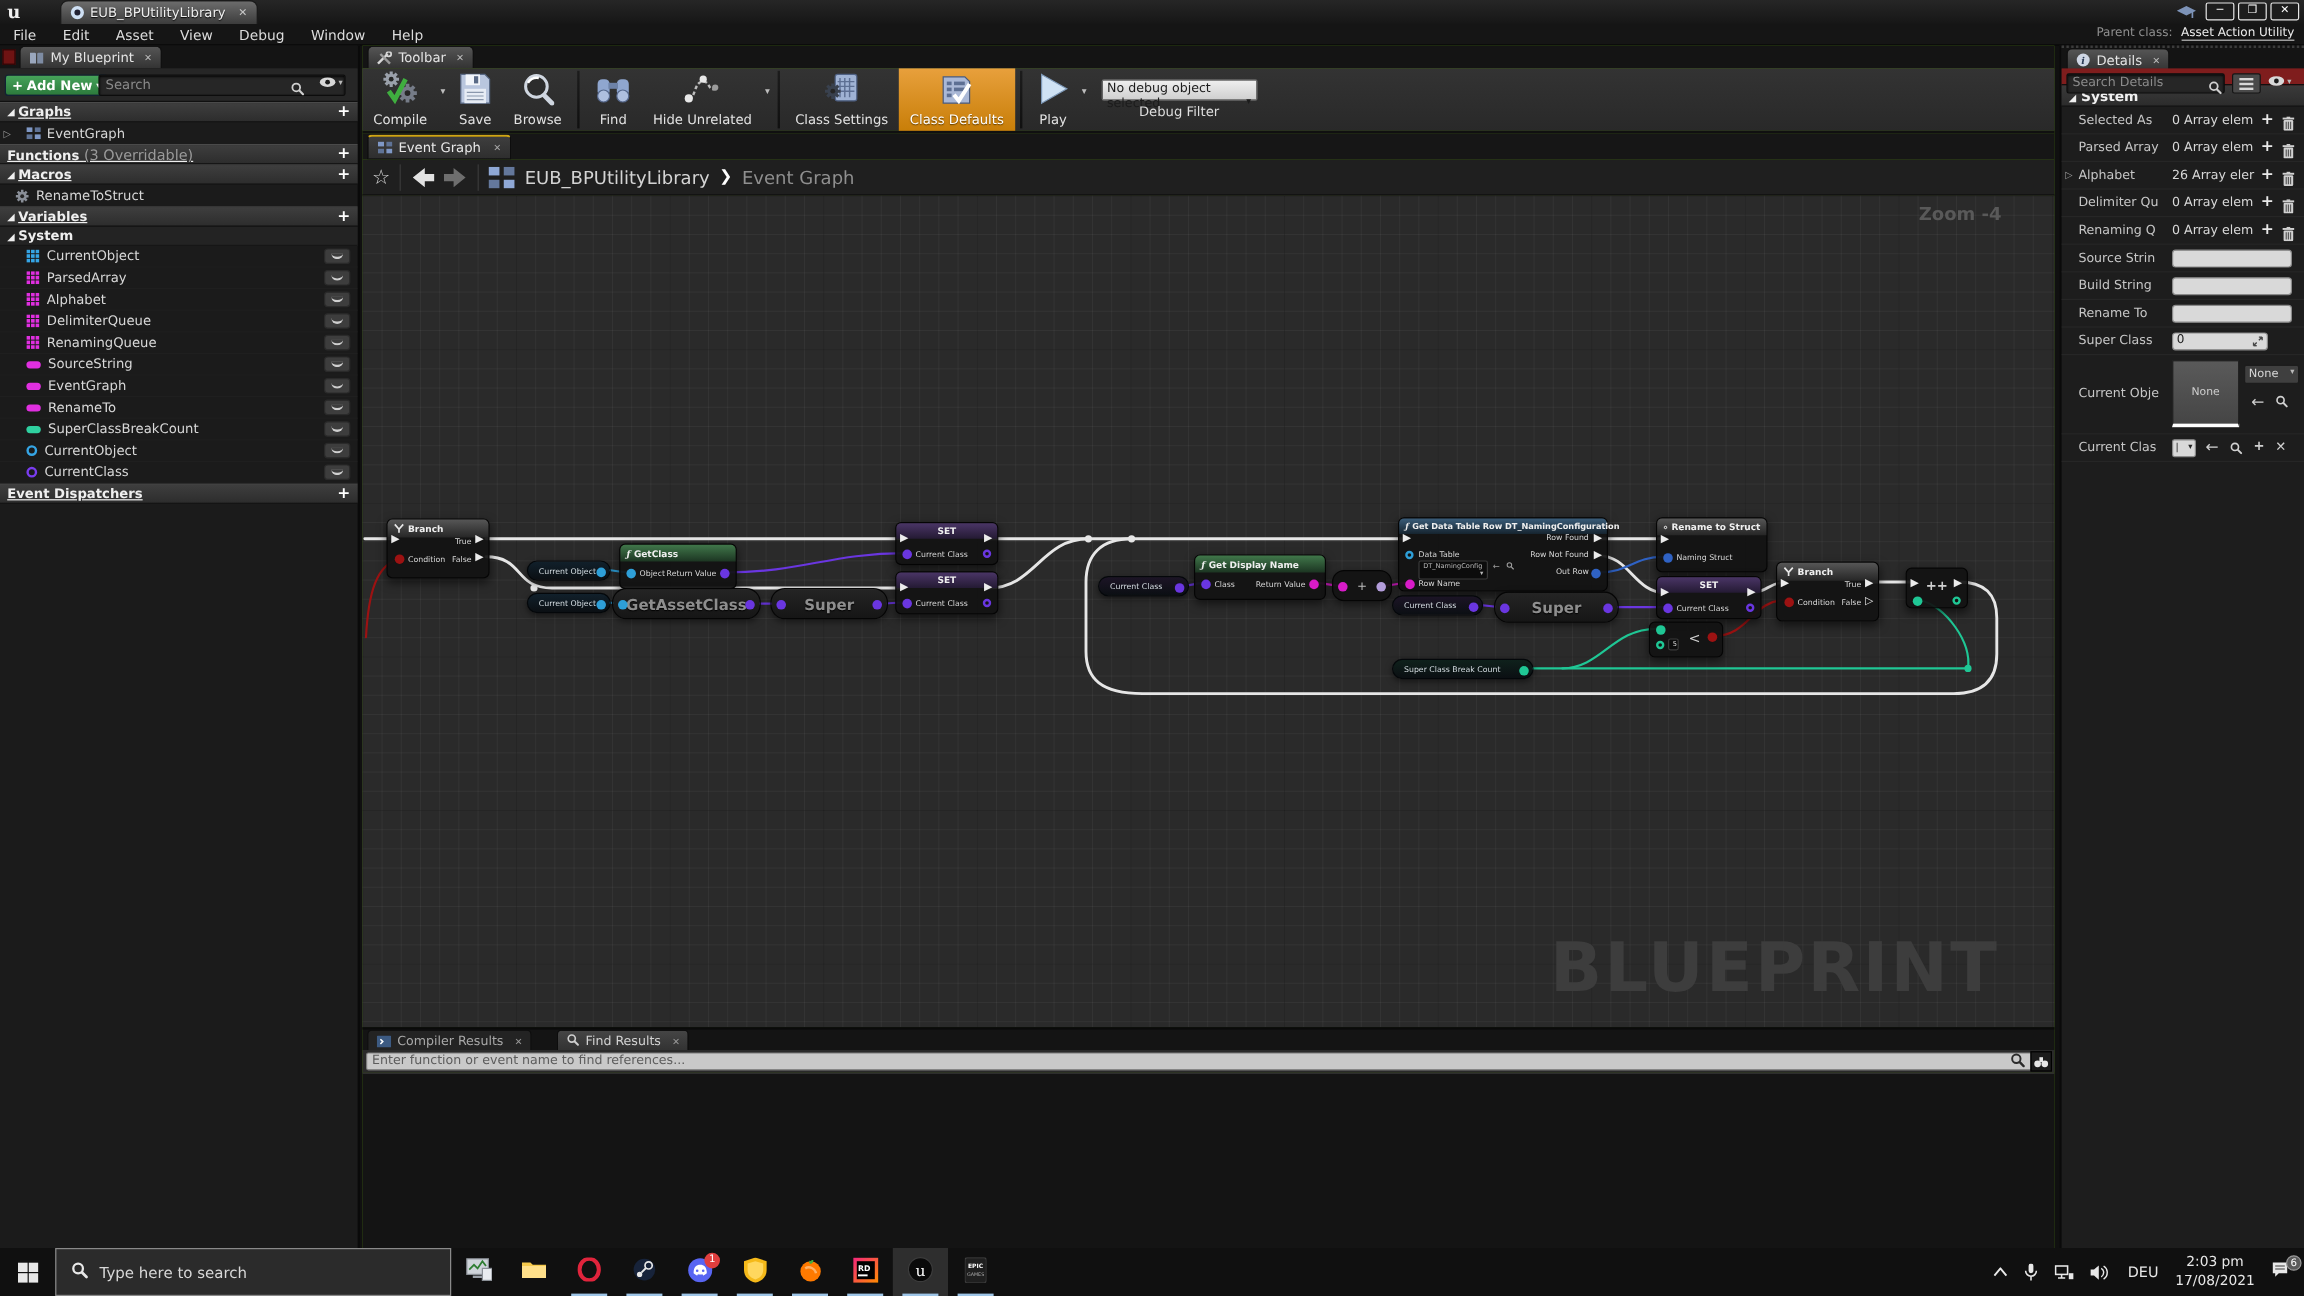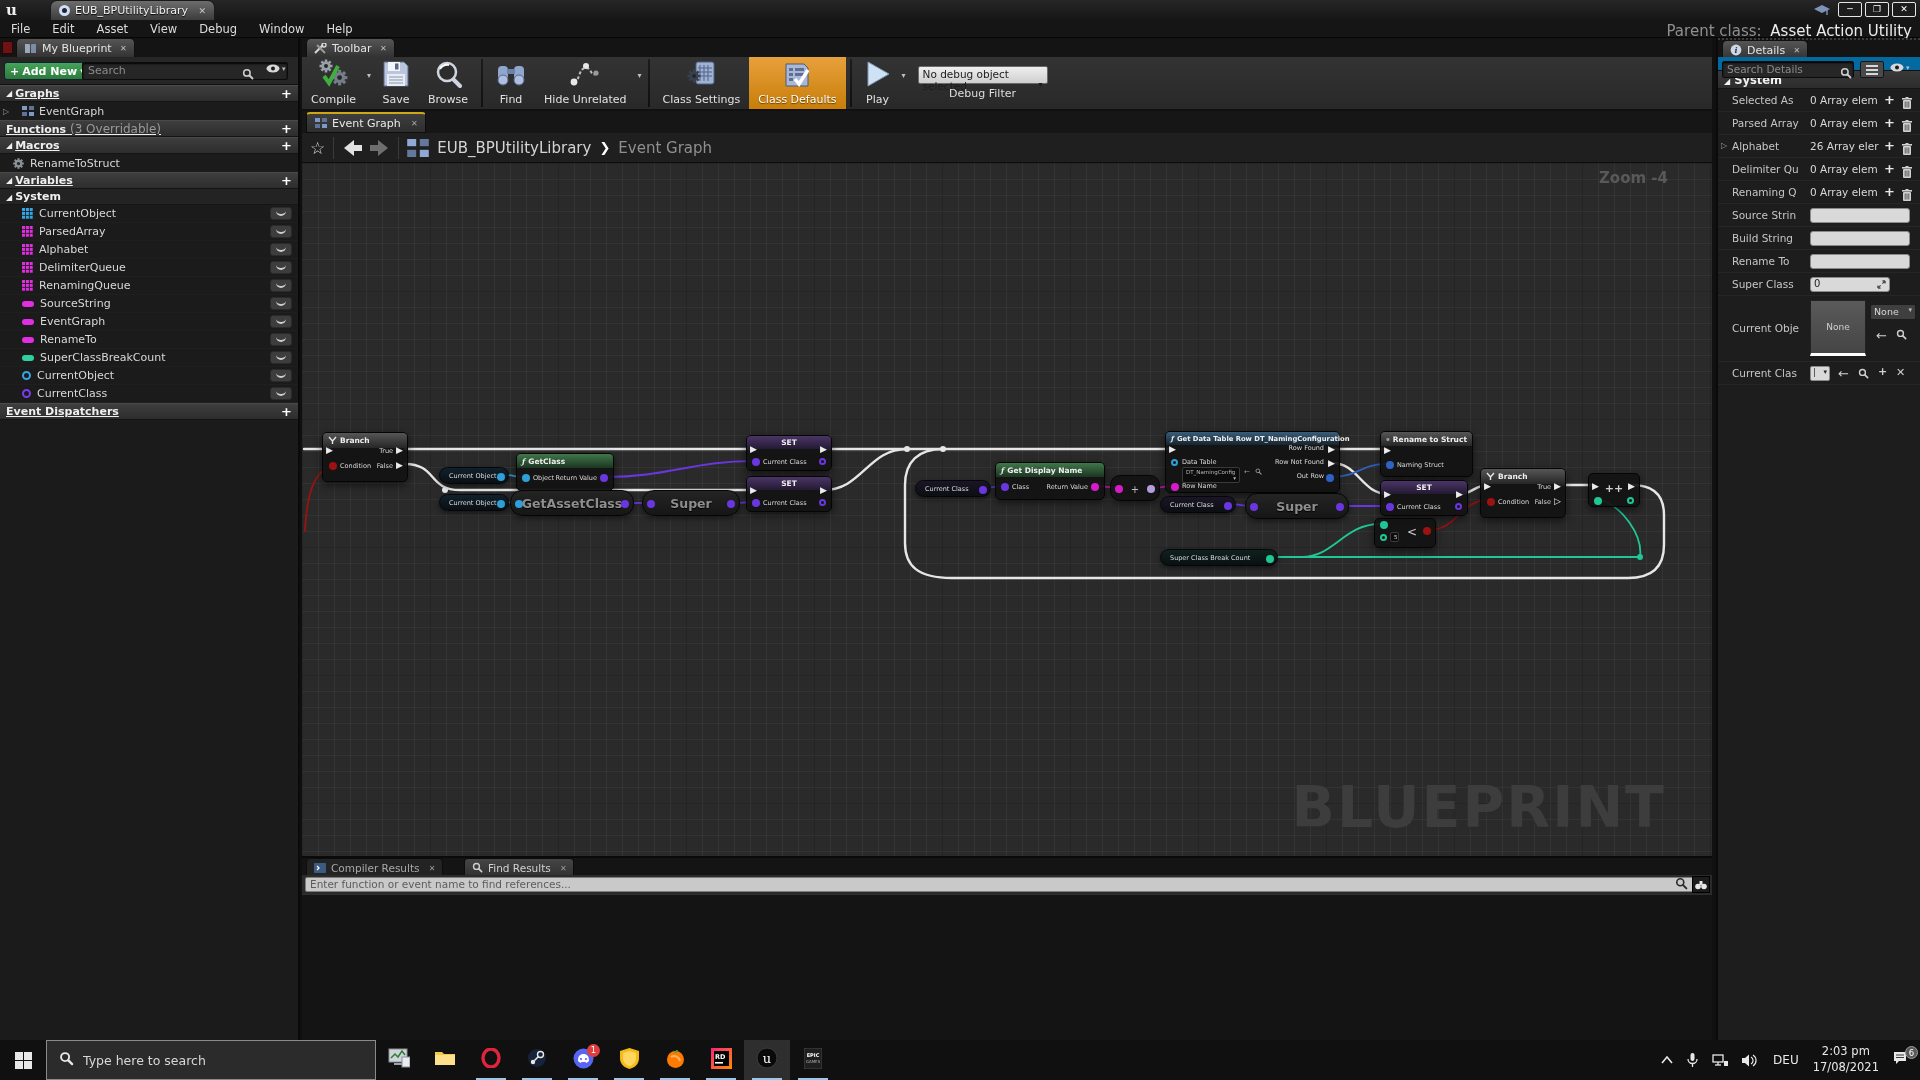--- a/index.html
+++ b/index.html
@@ -13,21 +13,21 @@
   #app-tab .ring { width:11px; height:11px; border-radius:50%; border:3px solid #cfe0f4; background:#223; }
   #app-tab .t { color:#f0f0f0; font-size:11px; text-shadow:0 1px 1px #000; }
   #app-tab .x { position:absolute; right:8px; color:#c9c9c9; font-size:9px; }
   #win-controls { position:absolute; right:4px; top:2px; display:flex; gap:3px; }
   #win-controls .wbtn { width:24px; height:15px; background:#1d1d1d; border:1px solid #e6e6e6; border-radius:2px; color:#fff; font-size:9px; line-height:13px; text-align:center; font-weight:bold; }
   #cap-icon { position:absolute; right:90px; top:2px; }
 
   
   #menubar { position:absolute; left:0; top:20px; width:1920px; height:18px; background:#151515; border-bottom:1px solid #060606; }
   #menubar .mi { float:left; padding:2px 11px; color:#dcdcdc; font-size:11.5px; }
-  #parent-class { position:absolute; right:8px; top:2px; font-size:15px; }
+  #parent-class { position:absolute; right:8px; top:2px; font-size:10px; }
   #parent-class .k { color:#8f8f8f; }
   #parent-class .v { color:#ececec; border-bottom:1px solid #bdbdbd; margin-left:4px; }
 
   
   #left-panel  { position:absolute; left:0; top:38px; width:300px; height:1002px; background:#1b1b1b; border-right:2px solid #0a0a0a; }
   #center      { position:absolute; left:302px; top:38px; width:1410px; height:1002px; background:#4d7c0f; }
   #right-panel { position:absolute; left:1716px; top:38px; width:204px; height:1002px; background:#1d1d1d; border-left:2px solid #0a0a0a; }
 
   .tabrow { position:relative; height:19px; background:#141414; }
   .ptab { position:absolute; top:0; height:19px; display:flex; align-items:center; gap:5px; padding:0 22px 0 7px; background:linear-gradient(#555,#333); border-radius:5px 5px 0 0; border:1px solid #101010; border-bottom:none; color:#e4e4e4; font-size:11px; }
@@ -111,21 +111,21 @@
   .btab.on  { background:linear-gradient(#454545,#303030); }
   .btab.off { background:#232323; color:#a8a8a8; }
   .btab .x { position:absolute; right:6px; font-size:8px; color:#9a9a9a; }
   #find-bar { position:relative; height:19px; background:#2a2a2a; display:flex; align-items:center; }
   #find-input { flex:1; height:15px; margin-left:3px; background:#c9c9c9; border:1px solid #7d7d7d; border-radius:2px; color:#5c5c5c; font-size:10.5px; padding:0 4px; }
   #find-mag { margin:0 4px 0 -20px; z-index:2; }
   #find-binoc { width:18px; height:17px; background:#1c1c1c; border:1px solid #000; display:flex; align-items:center; justify-content:center; margin-right:2px; }
   #results { height:148px; background:#141414; border-top:1px solid #2e2e2e; }
 
   
-  #dt-tools { position:relative; height:14px; background:#0369a1; border-bottom:1px solid #101010; }
+  #dt-tools { position:relative; height:14px; background:#7f1d1d; border-bottom:1px solid #101010; }
   #dt-search { position:absolute; left:4px; top:4px; width:132px; height:17px; background:#262626; border:1px solid #0c0c0c; box-shadow:inset 0 1px 2px #000; border-radius:2px; color:#8b8b8b; font-size:10.5px; padding:1px 16px 0 4px; }
   #dt-mag { position:absolute; left:122px; top:7px; }
   #dt-grid { position:absolute; left:142px; top:4px; width:24px; height:17px; background:#4a4a4a; border:1px solid #141414; border-radius:2px; display:flex; align-items:center; justify-content:center; }
   #dt-eye { position:absolute; left:172px; top:6px; display:flex; align-items:center; gap:2px; }
   #dt-cat { height:18px; background:linear-gradient(#3a3a3a,#2c2c2c); border-bottom:1px solid #141414; color:#f0f0f0; font-size:11.5px; font-weight:bold; padding:2px 0 0 6px; }
   .drow { position:relative; height:23px; border-bottom:1px solid #262626; }
   .drow .lab { position:absolute; left:14px; top:5px; width:74px; color:#c6c6c6; font-size:10.5px; white-space:nowrap; overflow:hidden; }
   .drow .exp { position:absolute; left:3px; top:6px; color:#9a9a9a; font-size:8px; }
   .drow .val { position:absolute; left:92px; top:5px; color:#d8d8d8; font-size:10.5px; white-space:nowrap; overflow:hidden; width:74px; }
   .drow .plus { position:absolute; left:166px; top:3px; color:#e8e8e8; font-size:13px; font-weight:bold; }

